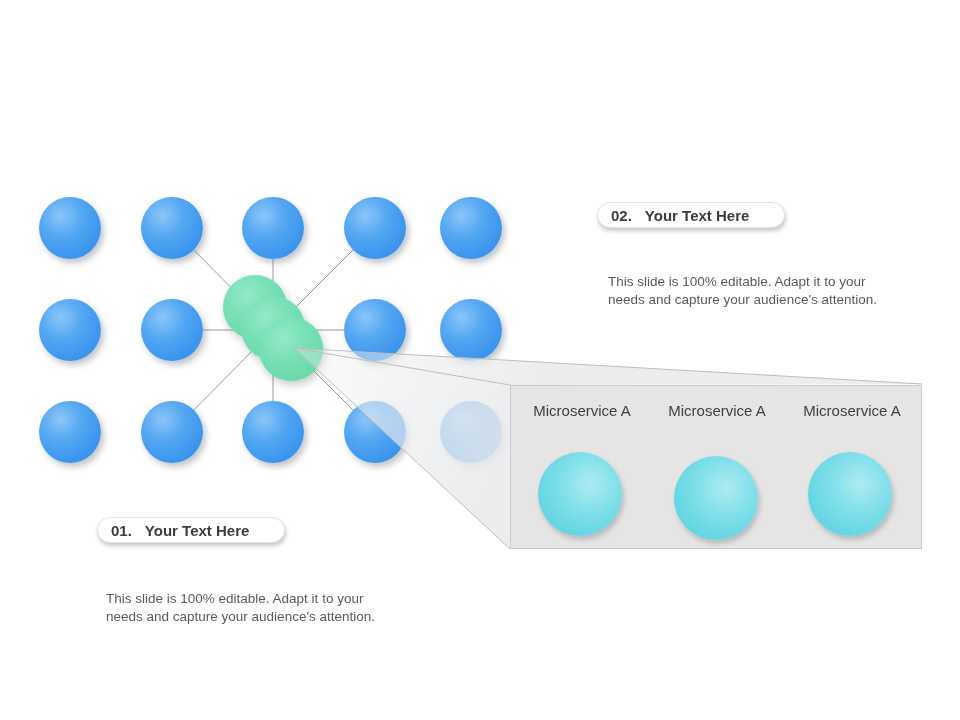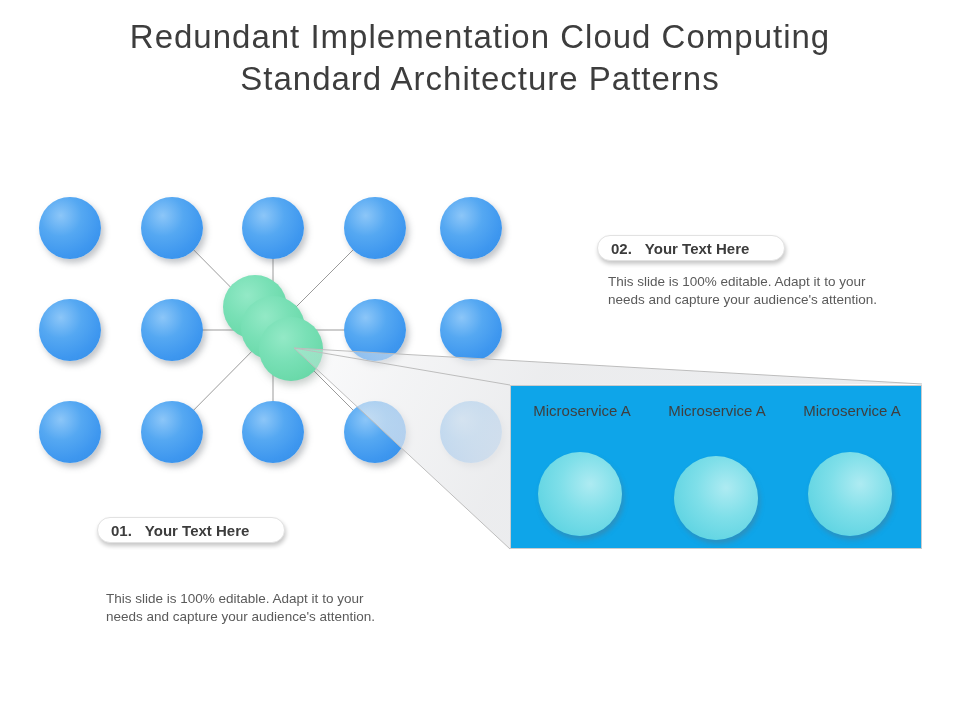--- a/index.html
+++ b/index.html
@@ -11,43 +11,39 @@
   .lines-layer{z-index:1;}
   .funnel-layer{z-index:4;}
   .node{position:absolute;width:62px;height:62px;border-radius:50%;z-index:2;
         background:radial-gradient(circle at 35% 30%, #8cc6f8 0%, #55a8f2 35%, #3e97ef 68%, #338ce4 100%);
         box-shadow:3px 4px 6px rgba(80,90,100,0.35);}
   .cluster{position:absolute;left:223px;top:275px;width:100px;height:106px;z-index:3;
            filter:drop-shadow(2px 4px 4px rgba(90,110,100,0.35));}
   .cluster .gc{position:absolute;width:64px;height:64px;border-radius:50%;
         background:radial-gradient(circle at 38% 32%, #93e9c6 0%, #79e0b6 40%, #6cdaab 70%, #5ed29f 100%);}
   .callout{position:absolute;left:510px;top:385px;width:412px;height:164px;z-index:5;
-           background:#0ea5e9;border:1px solid #c9cbcd;box-sizing:border-box;}
+           background:#e5e5e5;border:1px solid #c9cbcd;box-sizing:border-box;}
   .ms-label{position:absolute;top:16px;width:120px;text-align:center;
             font-size:15px;color:#3f3f3f;}
   .ms-node{position:absolute;width:84px;height:84px;border-radius:50%;
         background:radial-gradient(circle at 62% 38%, #aeebf2 0%, #7fdfe9 40%, #62d5e3 75%, #55cedd 100%);
         box-shadow:2px 4px 5px rgba(100,110,115,0.35);}
   .label-pill{position:absolute;height:26px;width:188px;box-sizing:border-box;z-index:6;
         background:#ffffff;border:1px solid #e2e2e2;border-radius:14px;
         box-shadow:1px 3px 4px rgba(0,0,0,0.22);
         display:flex;align-items:center;padding:0 13px;gap:13px;
         font-size:15px;font-weight:bold;color:#3c3c3c;}
   .section-body{position:absolute;width:292px;z-index:6;
         font-size:13.5px;line-height:1.33;color:#5a5a5a;margin-top:28px;}
 </style>
 </head>
 <body>
 
 <div class="slide">
 
-  <div class="title">
-    <div>Redundant Implementation Cloud Computing</div>
-    <div>Standard Architecture Patterns</div>
-  </div>
 
   <svg class="layer lines-layer" width="960" height="720">
     <g stroke="#9b9b9b" stroke-width="1">
       <line x1="273" y1="330" x2="172" y2="228"></line>
       <line x1="273" y1="330" x2="273" y2="228"></line>
       <line x1="273" y1="330" x2="375" y2="228"></line>
       <line x1="273" y1="330" x2="172" y2="330"></line>
       <line x1="273" y1="330" x2="375" y2="330"></line>
       <line x1="273" y1="330" x2="172" y2="432"></line>
       <line x1="273" y1="330" x2="273" y2="432"></line>
@@ -96,21 +92,21 @@
 
   <div class="callout">
     <div class="ms-label" style="left:11px;">Microservice A</div>
     <div class="ms-label" style="left:146px;">Microservice A</div>
     <div class="ms-label" style="left:281px;">Microservice A</div>
     <div class="ms-node" style="left:27px;top:66px;"></div>
     <div class="ms-node" style="left:163px;top:70px;"></div>
     <div class="ms-node" style="left:297px;top:66px;"></div>
   </div>
 
-  <div class="label-pill" style="left:597px;top:202px;margin-top:33px;">
+  <div class="label-pill" style="left:597px;top:202px;">
     <span>02.</span>
     <span>Your Text Here</span>
   </div>
   <div class="section-body" style="left:608px;top:245px;">This slide is 100% editable. Adapt it to your needs and capture your audience's attention.</div>
 
   <div class="label-pill" style="left:97px;top:517px;">
     <span>01.</span>
     <span>Your Text Here</span>
   </div>
   <div class="section-body" style="left:106px;top:562px;">This slide is 100% editable. Adapt it to your needs and capture your audience's attention.</div>

